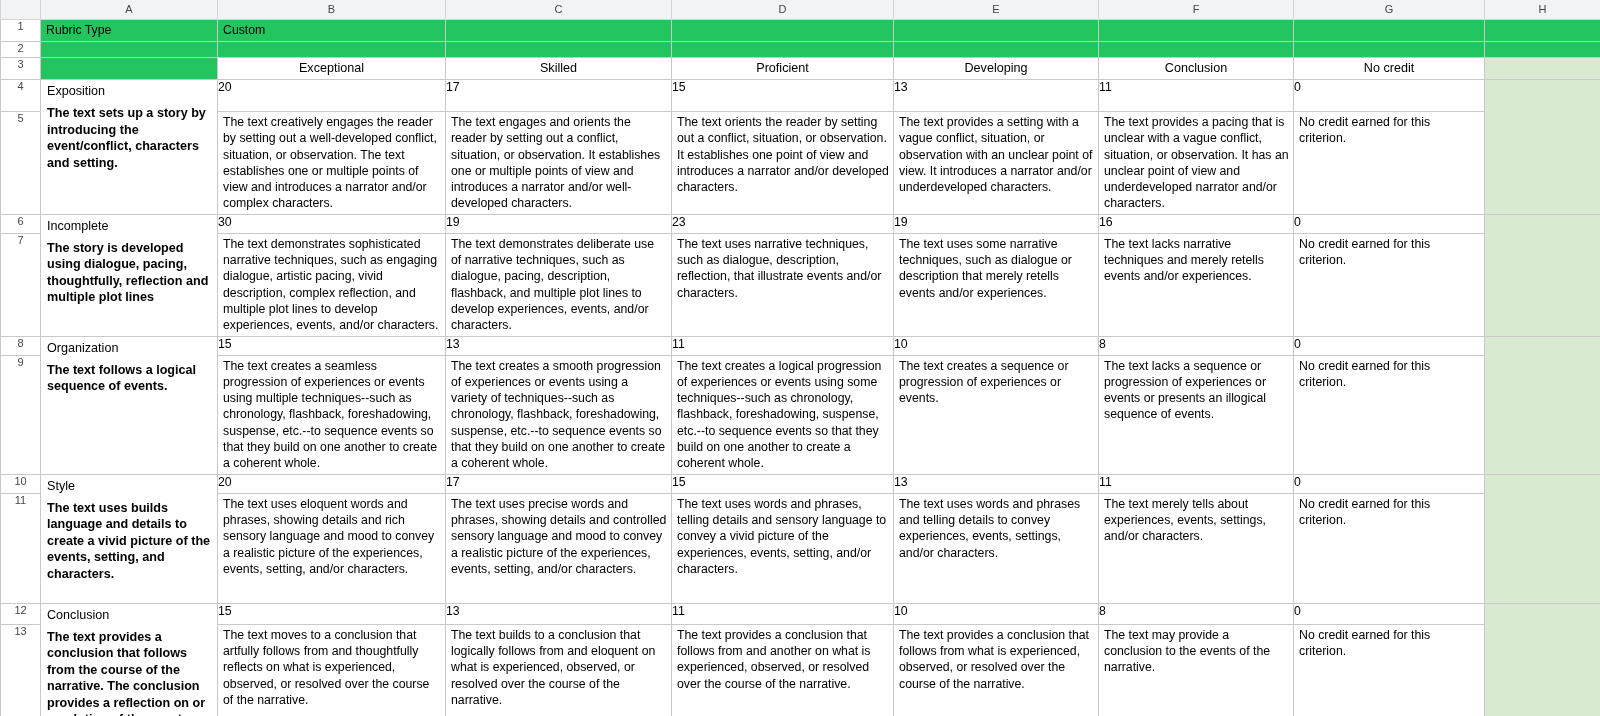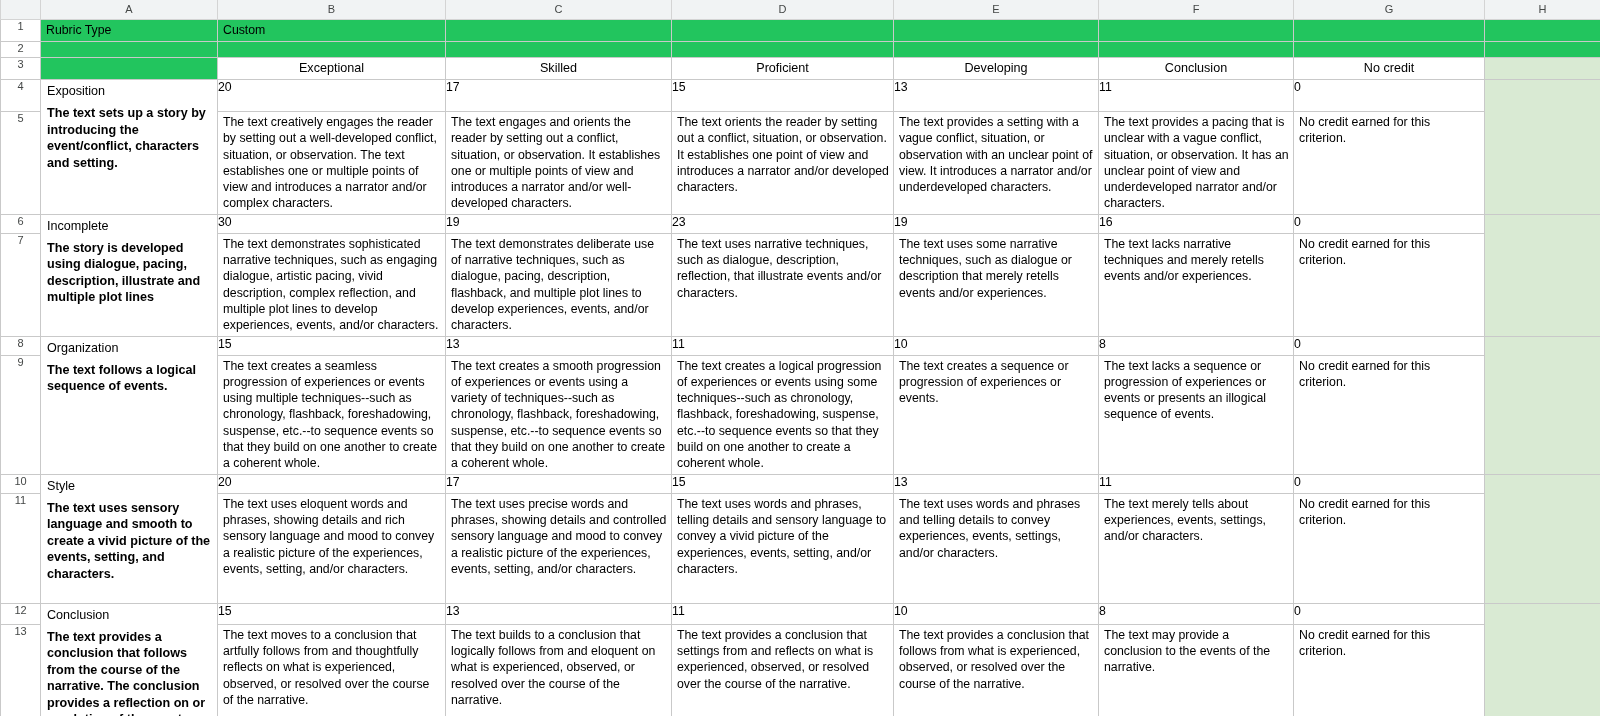--- a/index.html
+++ b/index.html
@@ -224,21 +224,21 @@
           </td>
     <td class="white">
             <div class="cell">No credit earned for this criterion.</div>
           </td>
   </tr>
 
   <tr class="rtitle6">
     <td class="rownum">6</td>
     <td class="white" rowspan="2">
       <div class="crit-title">Incomplete</div>
-      <div class="crit-desc">The story is developed using dialogue, pacing, description, illustrate and multiple plot lines</div>
+      <div class="crit-desc">The story is developed using dialogue, pacing, thoughtfully, reflection and multiple plot lines</div>
     </td>
     <td class="white points">30</td>
     <td class="white points">19</td>
     <td class="white points">23</td>
     <td class="white points">19</td>
     <td class="white points">16</td>
     <td class="white points">0</td>
     <td class="green" rowspan="2"></td>
   </tr>
   <tr class="rbody7">
@@ -296,21 +296,21 @@
           </td>
     <td class="white">
             <div class="cell">No credit earned for this criterion.</div>
           </td>
   </tr>
 
   <tr class="rtitle10">
     <td class="rownum">10</td>
     <td class="white" rowspan="2">
       <div class="crit-title">Style</div>
-      <div class="crit-desc">The text uses sensory language and smooth to create a vivid picture of the events, setting, and characters.</div>
+      <div class="crit-desc">The text uses builds language and details to create a vivid picture of the events, setting, and characters.</div>
     </td>
     <td class="white points">20</td>
     <td class="white points">17</td>
     <td class="white points">15</td>
     <td class="white points">13</td>
     <td class="white points">11</td>
     <td class="white points">0</td>
     <td class="green" rowspan="2"></td>
   </tr>
   <tr class="rbody11">
@@ -351,21 +351,21 @@
   </tr>
   <tr class="rbody13">
     <td class="rownum">13</td>
     <td class="white">
             <div class="cell">The text moves to a conclusion that artfully follows from and thoughtfully reflects on what is experienced, observed, or resolved over the course of the narrative.</div>
           </td>
     <td class="white">
             <div class="cell">The text builds to a conclusion that logically follows from and eloquent on what is experienced, observed, or resolved over the course of the narrative.</div>
           </td>
     <td class="white">
-            <div class="cell">The text provides a conclusion that settings from and reflects on what is experienced, observed, or resolved over the course of the narrative.</div>
+            <div class="cell">The text provides a conclusion that follows from and another on what is experienced, observed, or resolved over the course of the narrative.</div>
           </td>
     <td class="white">
             <div class="cell">The text provides a conclusion that follows from what is experienced, observed, or resolved over the course of the narrative.</div>
           </td>
     <td class="white">
             <div class="cell">The text may provide a conclusion to the events of the narrative.</div>
           </td>
     <td class="white">
             <div class="cell">No credit earned for this criterion.</div>
           </td>

